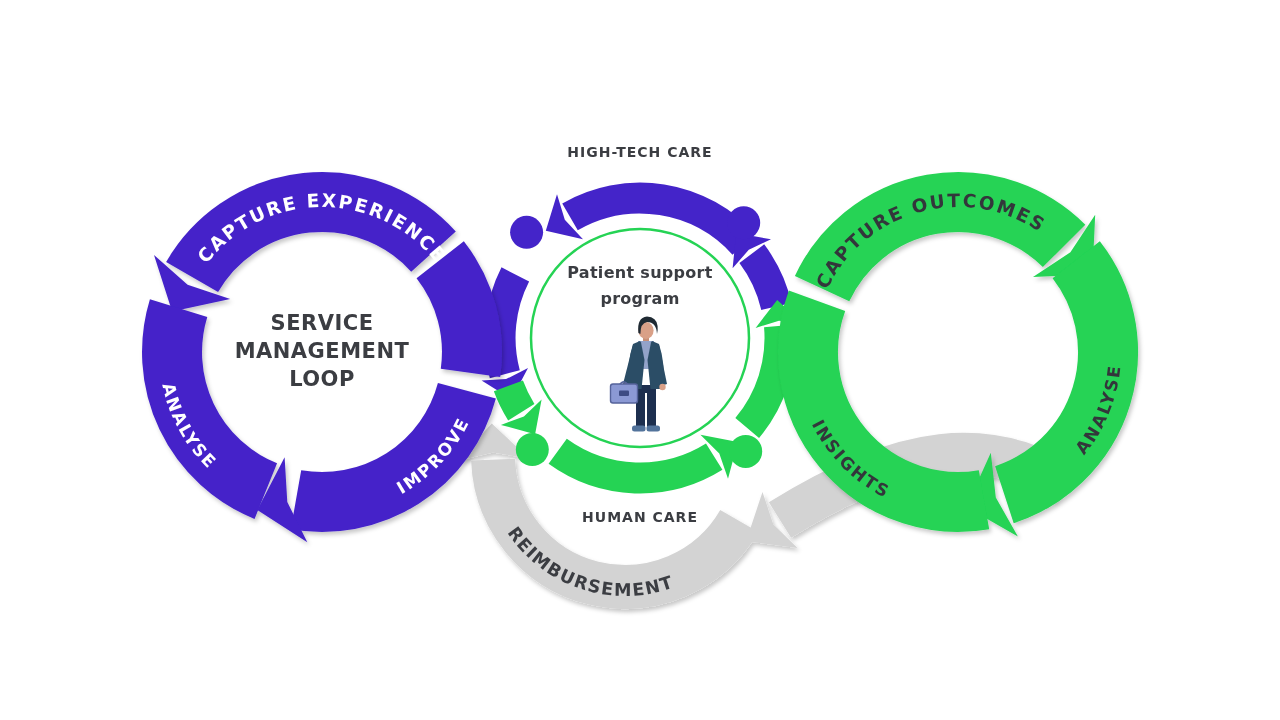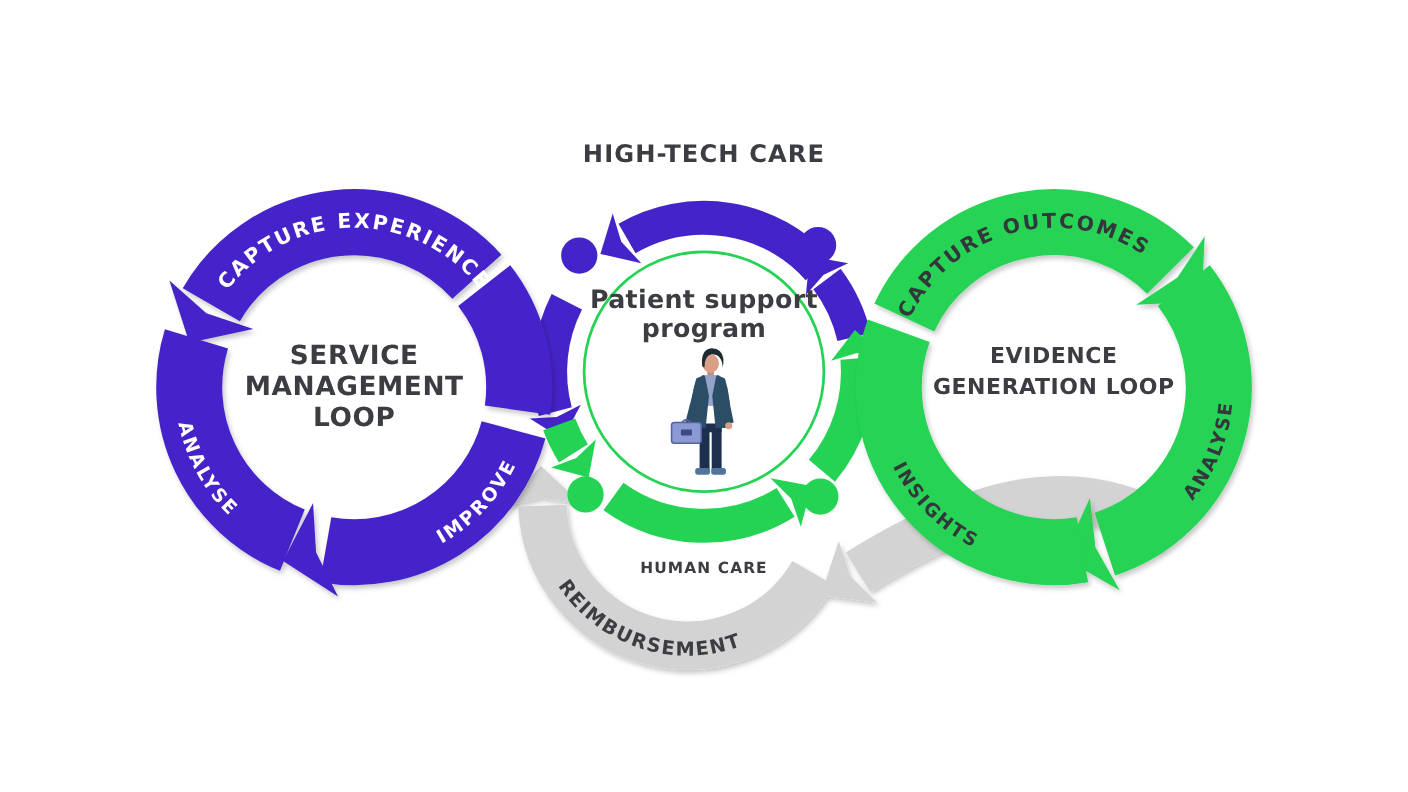--- a/index.html
+++ b/index.html
@@ -11,25 +11,25 @@
   #diagram text{font-family:"DejaVu Sans","Liberation Sans",sans-serif;font-weight:700;}
   .arc-label-white{fill:#ffffff;font-size:17px;letter-spacing:2px;}
   .arc-label-dark{fill:#33363B;font-size:17px;letter-spacing:2px;}
   .arc-title-white{fill:#ffffff;font-size:18.5px;letter-spacing:2px;}
   .arc-title-dark{fill:#33363B;font-size:18.5px;letter-spacing:2px;}
   .arc-label-gray-band{fill:#3B3D42;font-size:17.5px;letter-spacing:1.5px;}
   .overlay-label{
     position:absolute;font-weight:700;color:#3B3D42;text-align:center;
     -webkit-user-select:none;user-select:none;
   }
-  #lbl-hightech{left:490px;top:128px;width:300px;font-size:22px;letter-spacing:1px;}
+  #lbl-hightech{left:490px;top:144px;width:300px;font-size:14px;letter-spacing:1px;}
   #lbl-human{left:490px;top:509px;width:300px;font-size:14px;letter-spacing:1px;}
-  #title-left{left:205px;top:309px;width:234px;font-size:24px;line-height:28px;letter-spacing:0.5px;}
+  #title-left{left:205px;top:309px;width:234px;font-size:21px;line-height:28px;letter-spacing:0.5px;}
   #title-right{left:841px;top:309px;width:234px;font-size:20px;line-height:28px;letter-spacing:0.5px;}
-  #title-center{left:534px;top:260px;width:212px;font-size:23px;line-height:26px;letter-spacing:0.3px;}
+  #title-center{left:534px;top:260px;width:212px;font-size:16px;line-height:26px;letter-spacing:0.3px;}
 </style>
 </head>
 <body>
 
 <div id="stage">
 
   <svg id="diagram" viewBox="0 0 1280 720" xmlns="http://www.w3.org/2000/svg">
     <defs id="defs-main">
       <filter id="ds" x="-30%" y="-30%" width="160%" height="160%">
         <feDropShadow dx="2" dy="3" stdDeviation="2.2" flood-color="#000000" flood-opacity="0.22"></feDropShadow>
@@ -129,15 +129,14 @@
       </text>
       <text class="arc-label-gray-band" text-anchor="middle">
         <textPath href="#tp-reimb" startOffset="50%">REIMBURSEMENT</textPath>
       </text>
     </g>
   </svg>
 
   <div id="lbl-hightech" class="overlay-label">HIGH-TECH CARE</div>
   <div id="lbl-human" class="overlay-label">HUMAN CARE</div>
   <div id="title-left" class="overlay-label">SERVICE MANAGEMENT LOOP</div>
-  <div id="title-right" class="overlay-label">EVIDENCE GENERATION LOOP</div>
   <div id="title-center" class="overlay-label">Patient support program</div>
 </div>
 
 </body></html>

